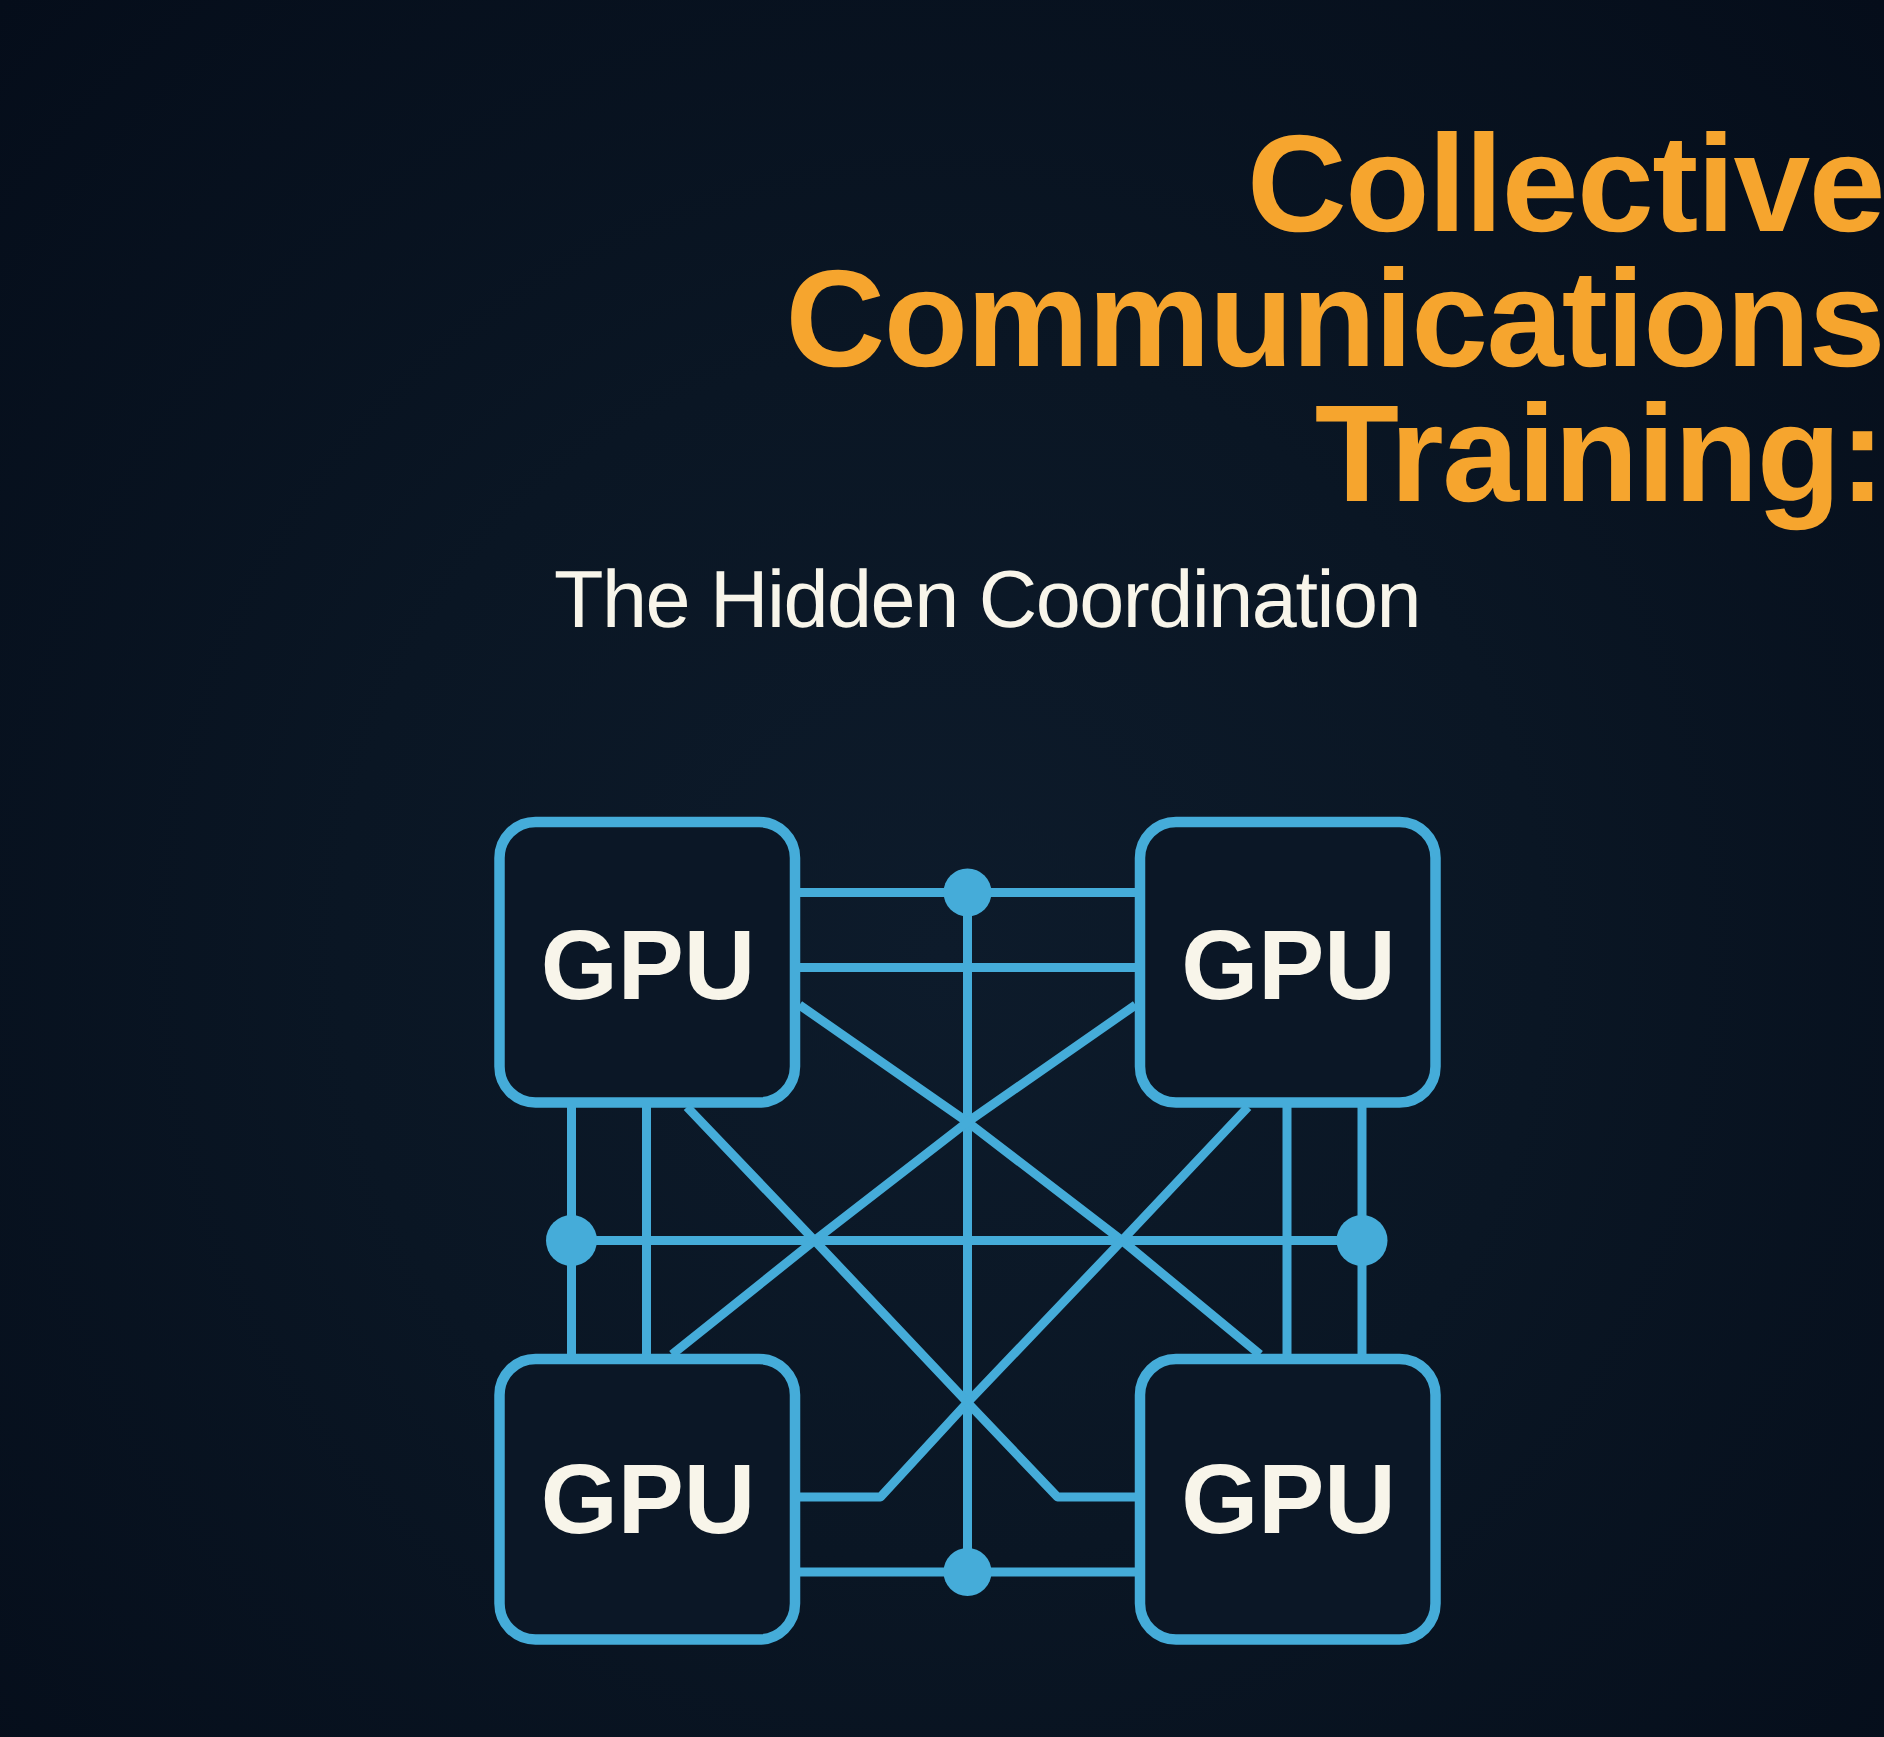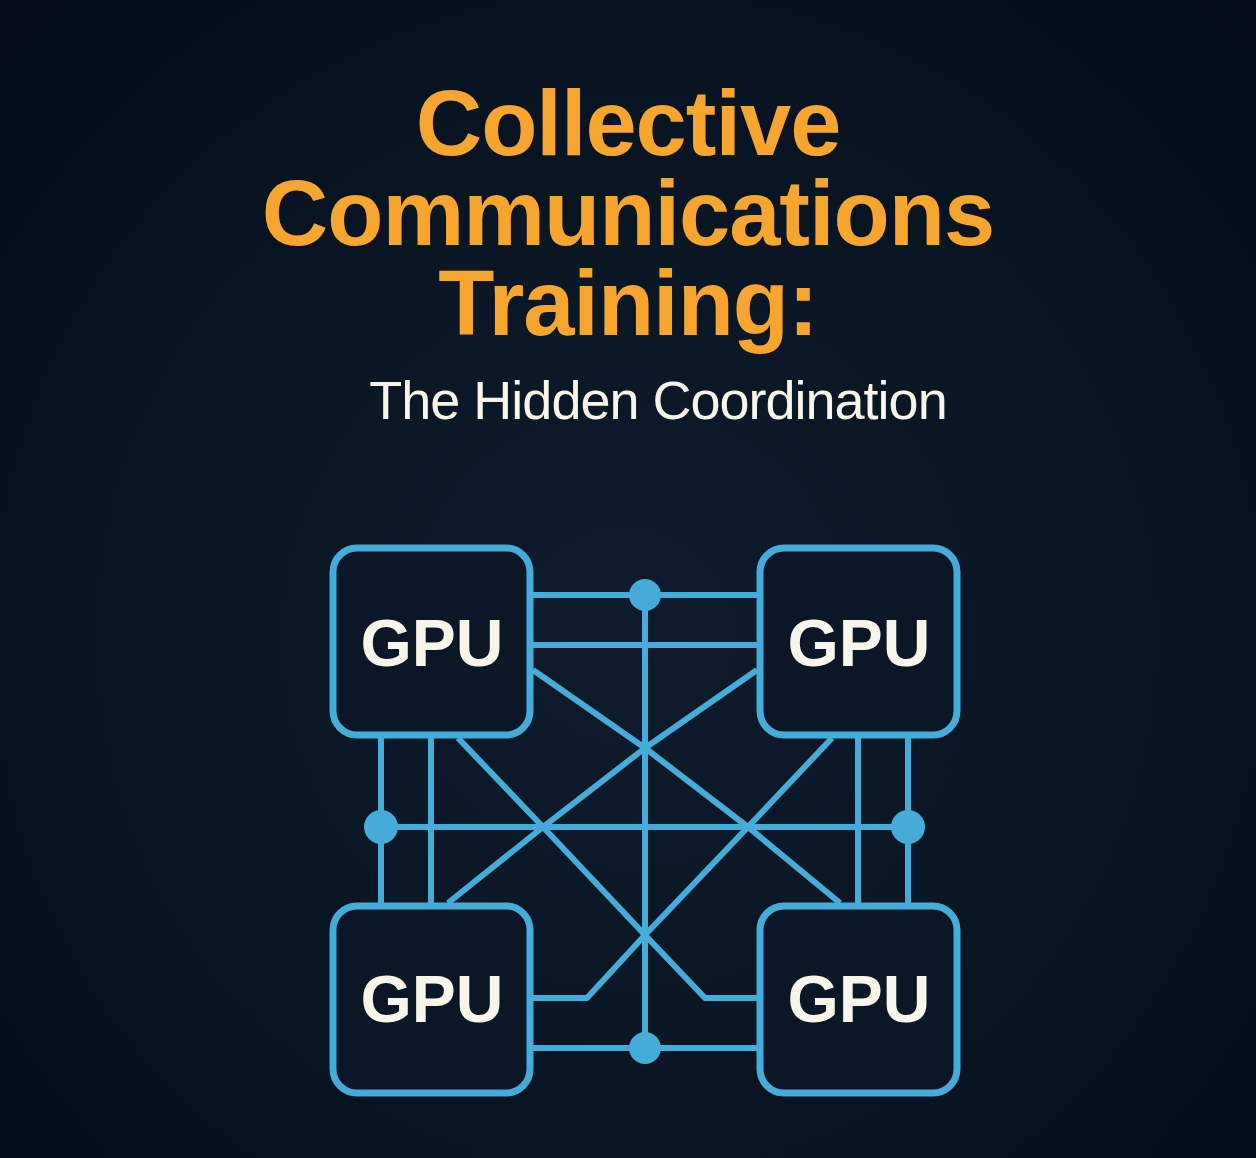--- a/index.html
+++ b/index.html
@@ -3,21 +3,21 @@
 <meta charset="utf-8">
 <style>
   html, body { margin: 0; padding: 0; }
   body {
     width: 1256px; height: 1158px; overflow: hidden;
     background: radial-gradient(ellipse at 50% 55%, #0d1b2b 0%, #0a1624 45%, #050d1a 100%);
     position: relative;
   }
   .title {
     position: absolute; left: 0; width: 1256px; top: 78px;
-    text-align: center;
+    text-align: right;
     font-family: "Liberation Sans", sans-serif;
     font-weight: bold;
     color: #f6a52e;
     font-size: 92px; line-height: 90px;
     letter-spacing: -1px;
   }
   .title .line { display: block; }
   .subtitle {
     position: absolute; left: 0; width: 1256px; top: 368px;
     text-align: center;

